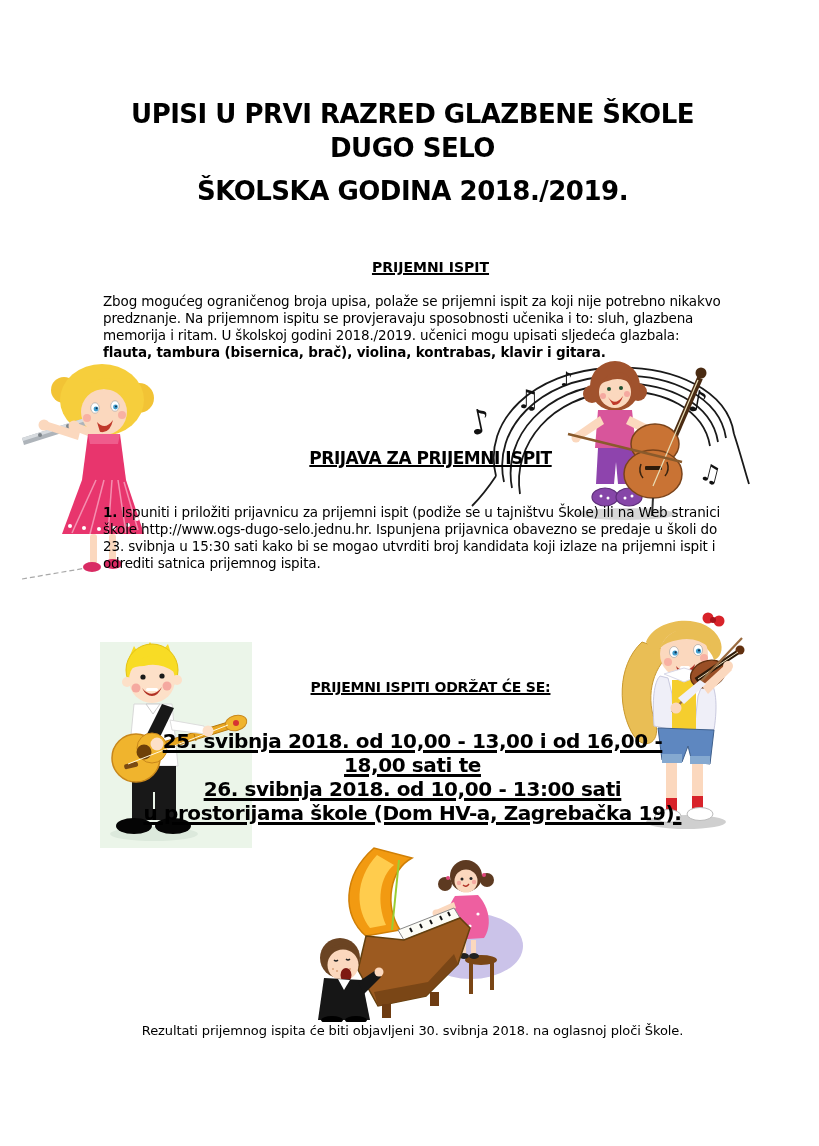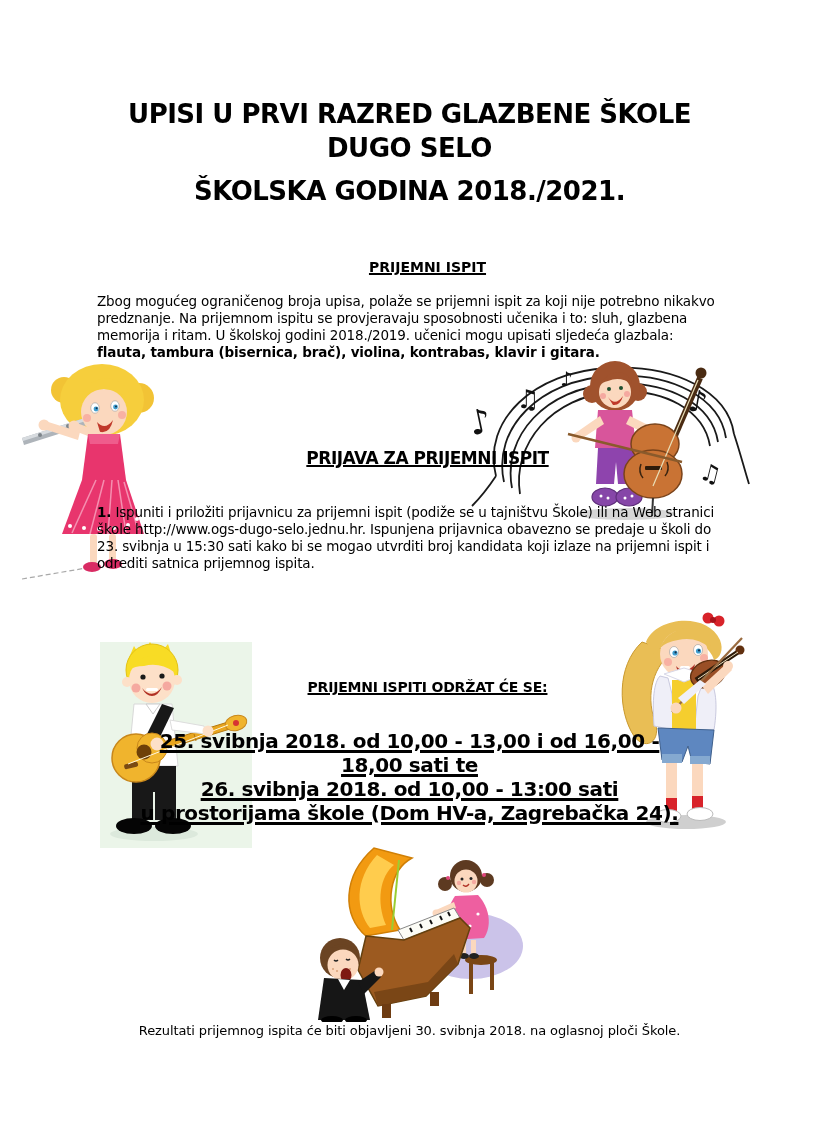--- a/index.html
+++ b/index.html
@@ -6,21 +6,21 @@
   .page {
     position:relative;
     width:819px; height:1146px;
     margin:0 auto;
     background:#ffffff;
     font-family:"DejaVu Sans","Liberation Sans",sans-serif;
     color:#000;
     overflow:hidden;
   }
   .abs { position:absolute; }
-  .txt { z-index:2; }
+  .txt { z-index:2;margin-left:6px; }
   .art { z-index:1; }
   .center { left:0; right:0; text-align:center; }
 
   .title {
     top:97px; font-size:26px; font-weight:bold; letter-spacing:-0.5px; line-height:34px;
   }
   .subtitle {
     top:176px; font-size:26px; font-weight:bold; letter-spacing:-0.5px;
   }
   .h-small {
@@ -55,42 +55,42 @@
 </head>
 <body>
 
 <div class="page">
 
   <div class="abs txt center title">
     <div>UPISI U PRVI RAZRED GLAZBENE ŠKOLE</div>
     <div>DUGO SELO</div>
   </div>
 
-  <div class="abs txt center subtitle">ŠKOLSKA GODINA 2018./2021.</div>
+  <div class="abs txt center subtitle">ŠKOLSKA GODINA 2018./2019.</div>
 
   <div id="h-prijemni" class="abs txt center h-small">PRIJEMNI ISPIT</div>
 
   <div id="intro" class="abs txt body-par">
     <span>Zbog mogućeg ograničenog broja upisa, polaže se prijemni ispit za koji nije potrebno nikakvo predznanje. Na prijemnom ispitu se provjeravaju sposobnosti učenika i to: sluh, glazbena memorija i ritam. U školskoj godini 2018./2019. učenici mogu upisati sljedeća glazbala: </span><span class="b">flauta, tambura (bisernica, brač), violina, kontrabas, klavir i gitara.</span>
   </div>
 
   <div id="h-prijava" class="abs txt center h-small">PRIJAVA ZA PRIJEMNI ISPIT</div>
 
   <div id="item1" class="abs txt body-par">
     <span class="b">1.</span><span> Ispuniti i priložiti prijavnicu za prijemni ispit (podiže se u tajništvu Škole) ili na Web stranici škole </span><span>http://www.ogs-dugo-selo.jednu.hr</span><span>. Ispunjena prijavnica obavezno se predaje u školi do 23. svibnja u 15:30 sati kako bi se mogao utvrditi broj kandidata koji izlaze na prijemni ispit i odrediti satnica prijemnog ispita.</span>
   </div>
 
 
   <div id="h-odrzat" class="abs txt center h-small">PRIJEMNI ISPITI ODRŽAT ĆE SE:</div>
 
   <div id="dates" class="abs txt">
     <div class="dline">25. svibnja 2018. od 10,00 - 13,00 i od 16,00 -</div>
     <div class="dline">18,00 sati te</div>
     <div class="dline">26. svibnja 2018. od 10,00 - 13:00 sati</div>
-    <div class="dline">u prostorijama škole (Dom HV-a, Zagrebačka 24).</div>
+    <div class="dline">u prostorijama škole (Dom HV-a, Zagrebačka 19).</div>
   </div>
 
   <div id="footer" class="abs txt center">Rezultati prijemnog ispita će biti objavljeni 30. svibnja 2018. na oglasnoj ploči Škole.</div>
 
   <div class="abs art" style="left:18px; top:358px; width:150px; height:228px;">
     <svg viewBox="0 0 150 228" width="150" height="228">
       <line x1="4" y1="221" x2="80" y2="208" stroke="#a9a9a9" stroke-width="1.2" stroke-dasharray="5 3"></line>
       <circle cx="46" cy="32" r="13" fill="#F2C335"></circle>
       <circle cx="121" cy="40" r="15" fill="#F2C335"></circle>
       <ellipse cx="84" cy="42" rx="42" ry="36" fill="#F6CE3C"></ellipse>

